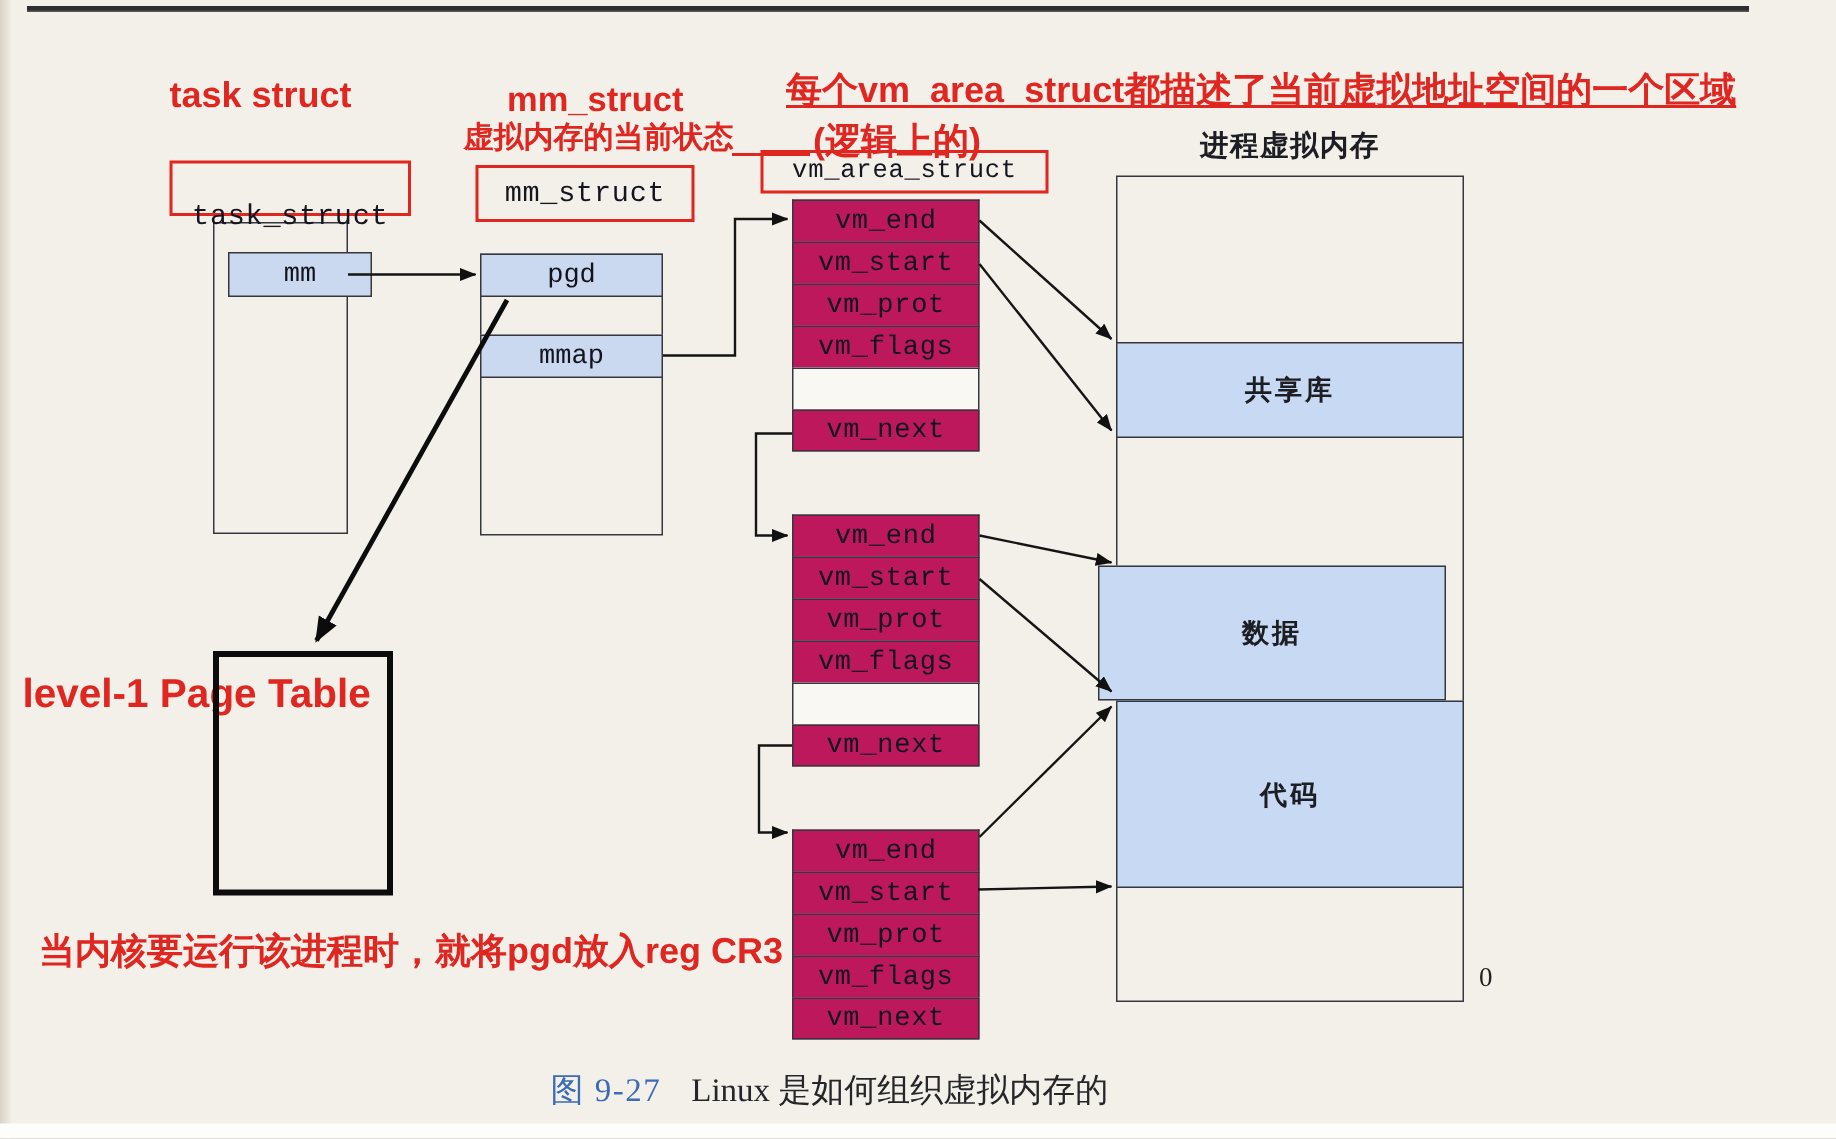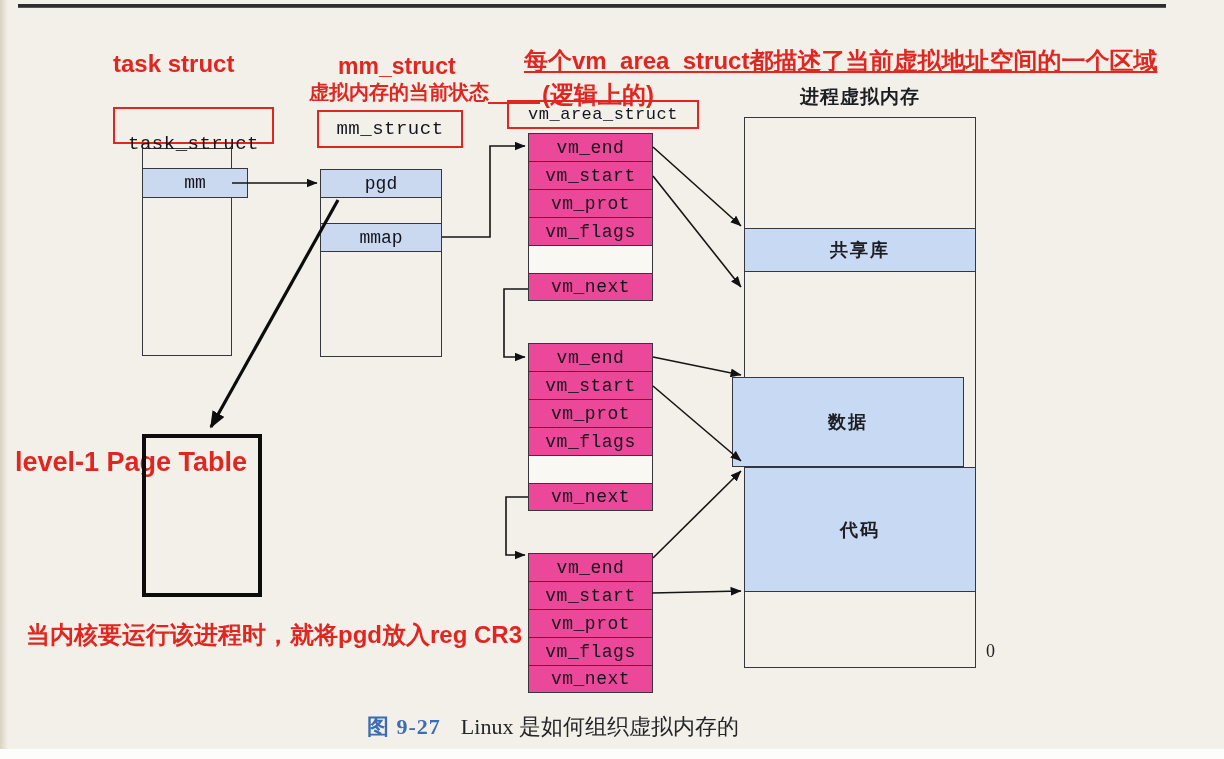--- a/index.html
+++ b/index.html
@@ -59,21 +59,21 @@
     box-sizing:border-box;
     display:flex;align-items:center;justify-content:center;
     font-family:"Liberation Mono","DejaVu Sans Mono",monospace;
     font-size:18px;color:#13131d;
     z-index:3;
   }
   
   .vmbox{width:125px;z-index:3;}
   .vmbox .row{
     height:28px;box-sizing:border-box;
-    background:#ec4899;
+    background:#be185d;
     border:1.6px solid #36363e;
     border-bottom:none;
     display:flex;align-items:center;justify-content:center;
     font-family:"Liberation Mono","DejaVu Sans Mono",monospace;
     font-size:18px;color:#13131d;letter-spacing:0.5px;
   }
   .vmbox .row:last-child{border-bottom:1.6px solid #36363e;}
   .vmbox .row.empty{background:#faf8f3;}
   
   .memtitle{
@@ -95,21 +95,21 @@
     font-family:"Liberation Serif","DejaVu Serif",serif;
     font-size:18px;color:#222;
   }
   svg.overlay{position:absolute;left:0;top:0;z-index:5;pointer-events:none;}
   .caption{
     display:flex;gap:20px;align-items:baseline;
     font-family:"Liberation Serif","DejaVu Serif",serif;
     font-size:22px;color:#26262a;
     white-space:nowrap;
   }
-  .caption .fig-no{color:#3d6cb4;font-weight:bold;letter-spacing:1px;}
+  .caption .fig-no{color:#3d6cb4;font-weight:normal;letter-spacing:1px;}
 </style>
 </head>
 <body>
 
 <div class="page">
 
   <div class="abs left-edge"></div>
   <div class="abs top-rule"></div>
   <div class="abs bottom-strip"></div>
 
@@ -126,21 +126,21 @@
     <span class="mono" style="font-size:19px;margin-top:37px;">task_struct</span>
   </div>
   <div class="abs rlabel" style="left:317px;top:110px;width:146px;height:38px;">
     <span class="mono" style="font-size:19px;">mm_struct</span>
   </div>
   <div class="abs rlabel" style="left:507px;top:100px;width:192px;height:29px;">
     <span class="mono" style="font-size:17px;">vm_area_struct</span>
   </div>
 
   <div class="abs sbox" style="left:142px;top:148px;width:90px;height:208px;"></div>
-  <div class="abs cell" style="left:142px;top:168px;width:106px;height:30px;">mm</div>
+  <div class="abs cell" style="left:152px;top:168px;width:96px;height:30px;">mm</div>
 
   <div class="abs sbox" style="left:320px;top:169px;width:122px;height:188px;"></div>
   <div class="abs cell" style="left:320px;top:169px;width:122px;height:29px;">pgd</div>
   <div class="abs cell" style="left:320px;top:223px;width:122px;height:29px;">mmap</div>
 
   <div class="abs vmbox" style="left:528px;top:133px;">
     <div class="row">vm_end</div>
     <div class="row">vm_start</div>
     <div class="row">vm_prot</div>
     <div class="row">vm_flags</div>
@@ -160,21 +160,21 @@
   <div class="abs vmbox" style="left:528px;top:553px;">
     <div class="row">vm_end</div>
     <div class="row">vm_start</div>
     <div class="row">vm_prot</div>
     <div class="row">vm_flags</div>
     <div class="row">vm_next</div>
   </div>
 
   <div class="abs memtitle" style="left:744px;top:84px;">进程虚拟内存</div>
   <div class="abs membox" style="left:744px;top:117px;width:232px;height:551px;"></div>
-  <div class="abs memregion" style="left:744px;top:228px;width:232px;height:44px;">共享库</div>
+  <div class="abs memregion" style="left:744px;top:228px;width:232px;height:64px;">共享库</div>
   <div class="abs memregion" style="left:732px;top:377px;width:232px;height:90px;">数据</div>
   <div class="abs memregion" style="left:744px;top:467px;width:232px;height:125px;">代码</div>
   <div class="abs zero" style="left:986px;top:641px;">0</div>
 
   <div class="abs thickbox" style="left:142px;top:434px;width:120px;height:163px;"></div>
 
   <svg class="overlay" width="1224" height="759" viewBox="0 0 1224 759">
     <defs>
       <marker id="ah" markerUnits="userSpaceOnUse" markerWidth="11" markerHeight="9" viewBox="0 0 10 8" refX="9.5" refY="4" orient="auto">
         <path d="M0,0 L10,4 L0,8 z" fill="#111"></path>

